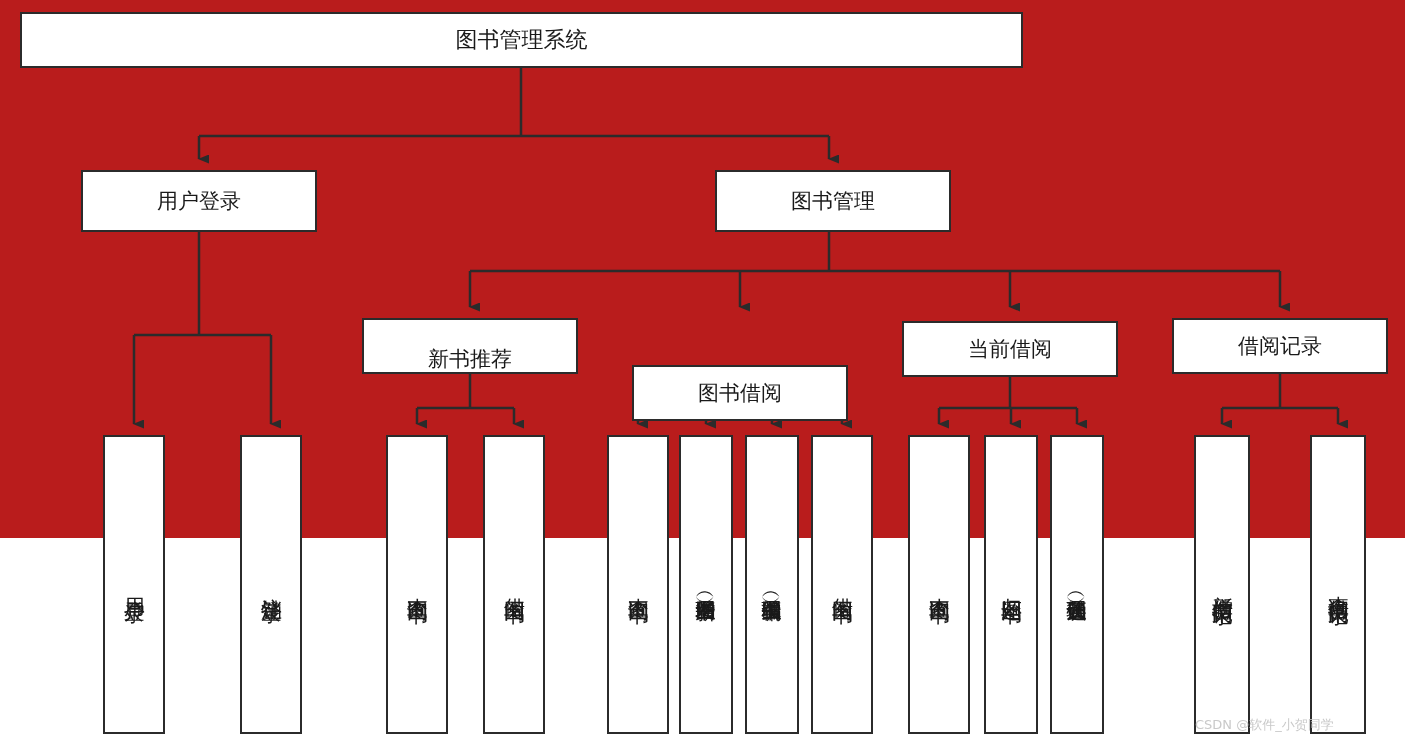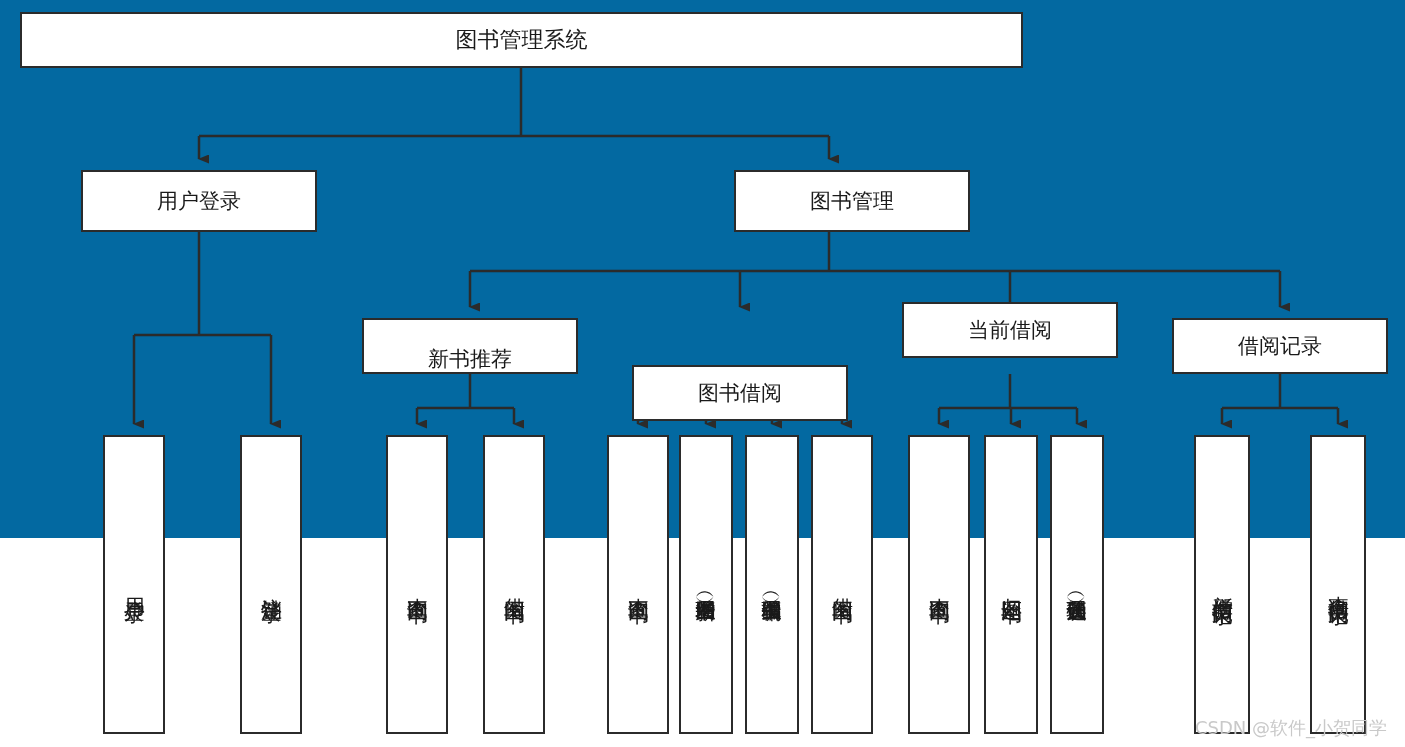--- a/index.html
+++ b/index.html
@@ -10,21 +10,21 @@
   body {
     width: 1405px;
     height: 747px;
     overflow: hidden;
     font-family: "DejaVu Sans", "Liberation Sans", sans-serif;
   }
   #diagram-root {
     position: relative;
     width: 1405px;
     height: 538px;
-    background: #0369a1;
+    background: #b91c1c;
   }
   svg.wires {
     position: absolute;
     left: 0;
     top: 0;
     width: 1405px;
     height: 747px;
     pointer-events: none;
   }
   .node {
@@ -60,21 +60,21 @@
     letter-spacing: 2px;
     line-height: 1;
   }
   .node.vertical.tight .node-label {
     font-size: 20px;
     letter-spacing: 0px;
   }
   .watermark {
     position: absolute;
     color: #c9c9c9;
-    font-size: 18px;
+    font-size: 13px;
     white-space: nowrap;
     font-family: "DejaVu Sans", "Liberation Sans", sans-serif;
   }
 </style>
 </head>
 <body>
 
 <div id="diagram-root">
 
   <svg class="wires" viewBox="0 0 1405 747">
@@ -120,30 +120,30 @@
       </g>
   </svg>
 
   <div id="nodes-layer">
       <div class="node horizontal root" style="left: 20px; top: 12px; width: 1003px; height: 56px;">
         <span class="node-label">图书管理系统</span>
       </div>
       <div class="node horizontal" style="left: 81px; top: 170px; width: 236px; height: 62px;">
         <span class="node-label">用户登录</span>
       </div>
-      <div class="node horizontal" style="left: 734px; top: 170px; width: 236px; height: 62px;">
+      <div class="node horizontal" style="left: 715px; top: 170px; width: 236px; height: 62px;">
         <span class="node-label">图书管理</span>
       </div>
       <div class="node horizontal" style="left: 362px; top: 318px; width: 216px; height: 56px; align-items: flex-end;">
         <span class="node-label">新书推荐</span>
       </div>
       <div class="node horizontal" style="left: 632px; top: 318px; width: 216px; height: 56px; margin-top: 47px;">
         <span class="node-label">图书借阅</span>
       </div>
-      <div class="node horizontal" style="left: 902px; top: 302px; width: 216px; height: 56px;">
+      <div class="node horizontal" style="left: 902px; top: 321px; width: 216px; height: 56px;">
         <span class="node-label">当前借阅</span>
       </div>
       <div class="node horizontal" style="left: 1172px; top: 318px; width: 216px; height: 56px;">
         <span class="node-label">借阅记录</span>
       </div>
       <div class="node vertical" style="left: 103px; top: 435px; width: 62px; height: 299px;">
         <span class="node-label">用户登录</span>
       </div>
       <div class="node vertical" style="left: 240px; top: 435px; width: 62px; height: 299px;">
         <span class="node-label">注销登录</span>

